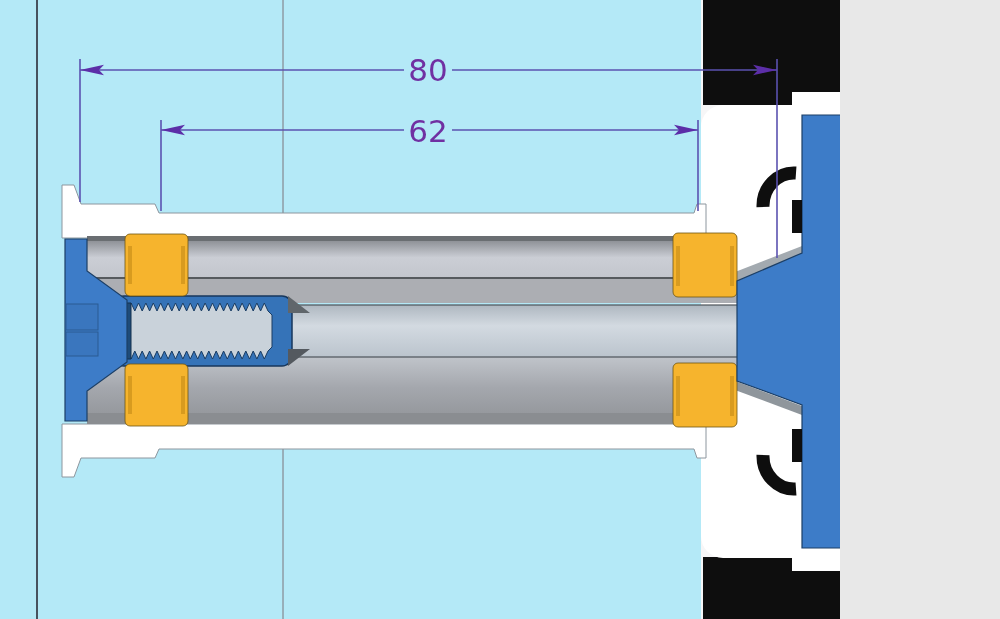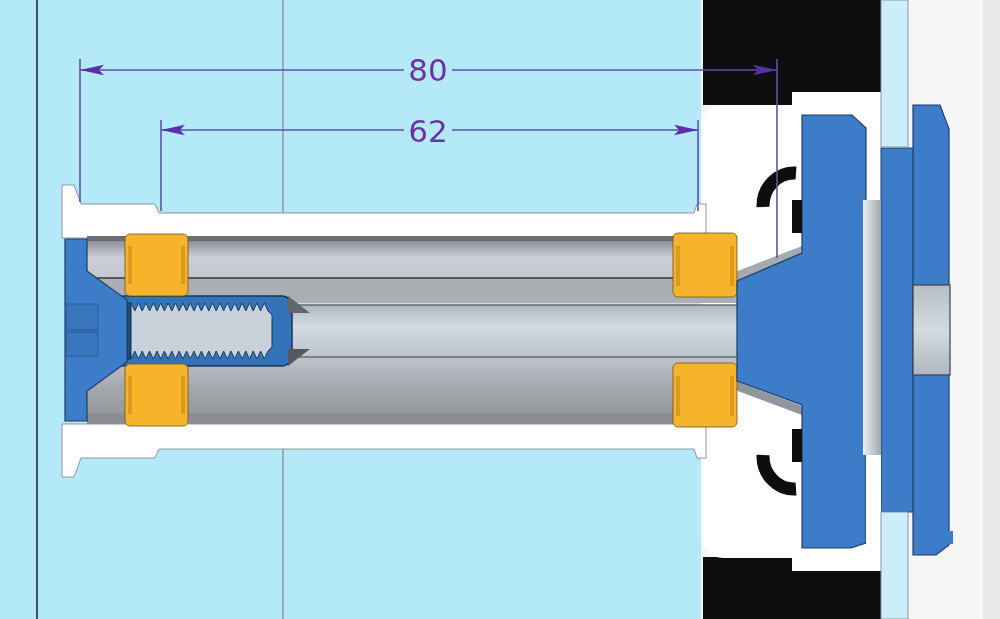--- a/index.html
+++ b/index.html
@@ -1,16 +1,16 @@
 <!DOCTYPE html>
 <html><head>
 <meta charset="utf-8">
 <style>
   html,body{margin:0;padding:0;background:#e8e8e8;}
-  .stage{position:relative;width:983px;height:619px;overflow:hidden;
+  .stage{position:relative;width:840px;height:619px;overflow:hidden;
          font-family:"DejaVu Sans","Liberation Sans",sans-serif;}
   svg{position:absolute;left:0;top:0;display:block;}
   text.dim-label{font-family:"DejaVu Sans","Liberation Sans",sans-serif;
                  font-size:31px;text-anchor:middle;}
 </style>
 </head>
 <body>
 
 <div class="stage">
 <svg width="1000" height="619" viewBox="0 0 1000 619">

